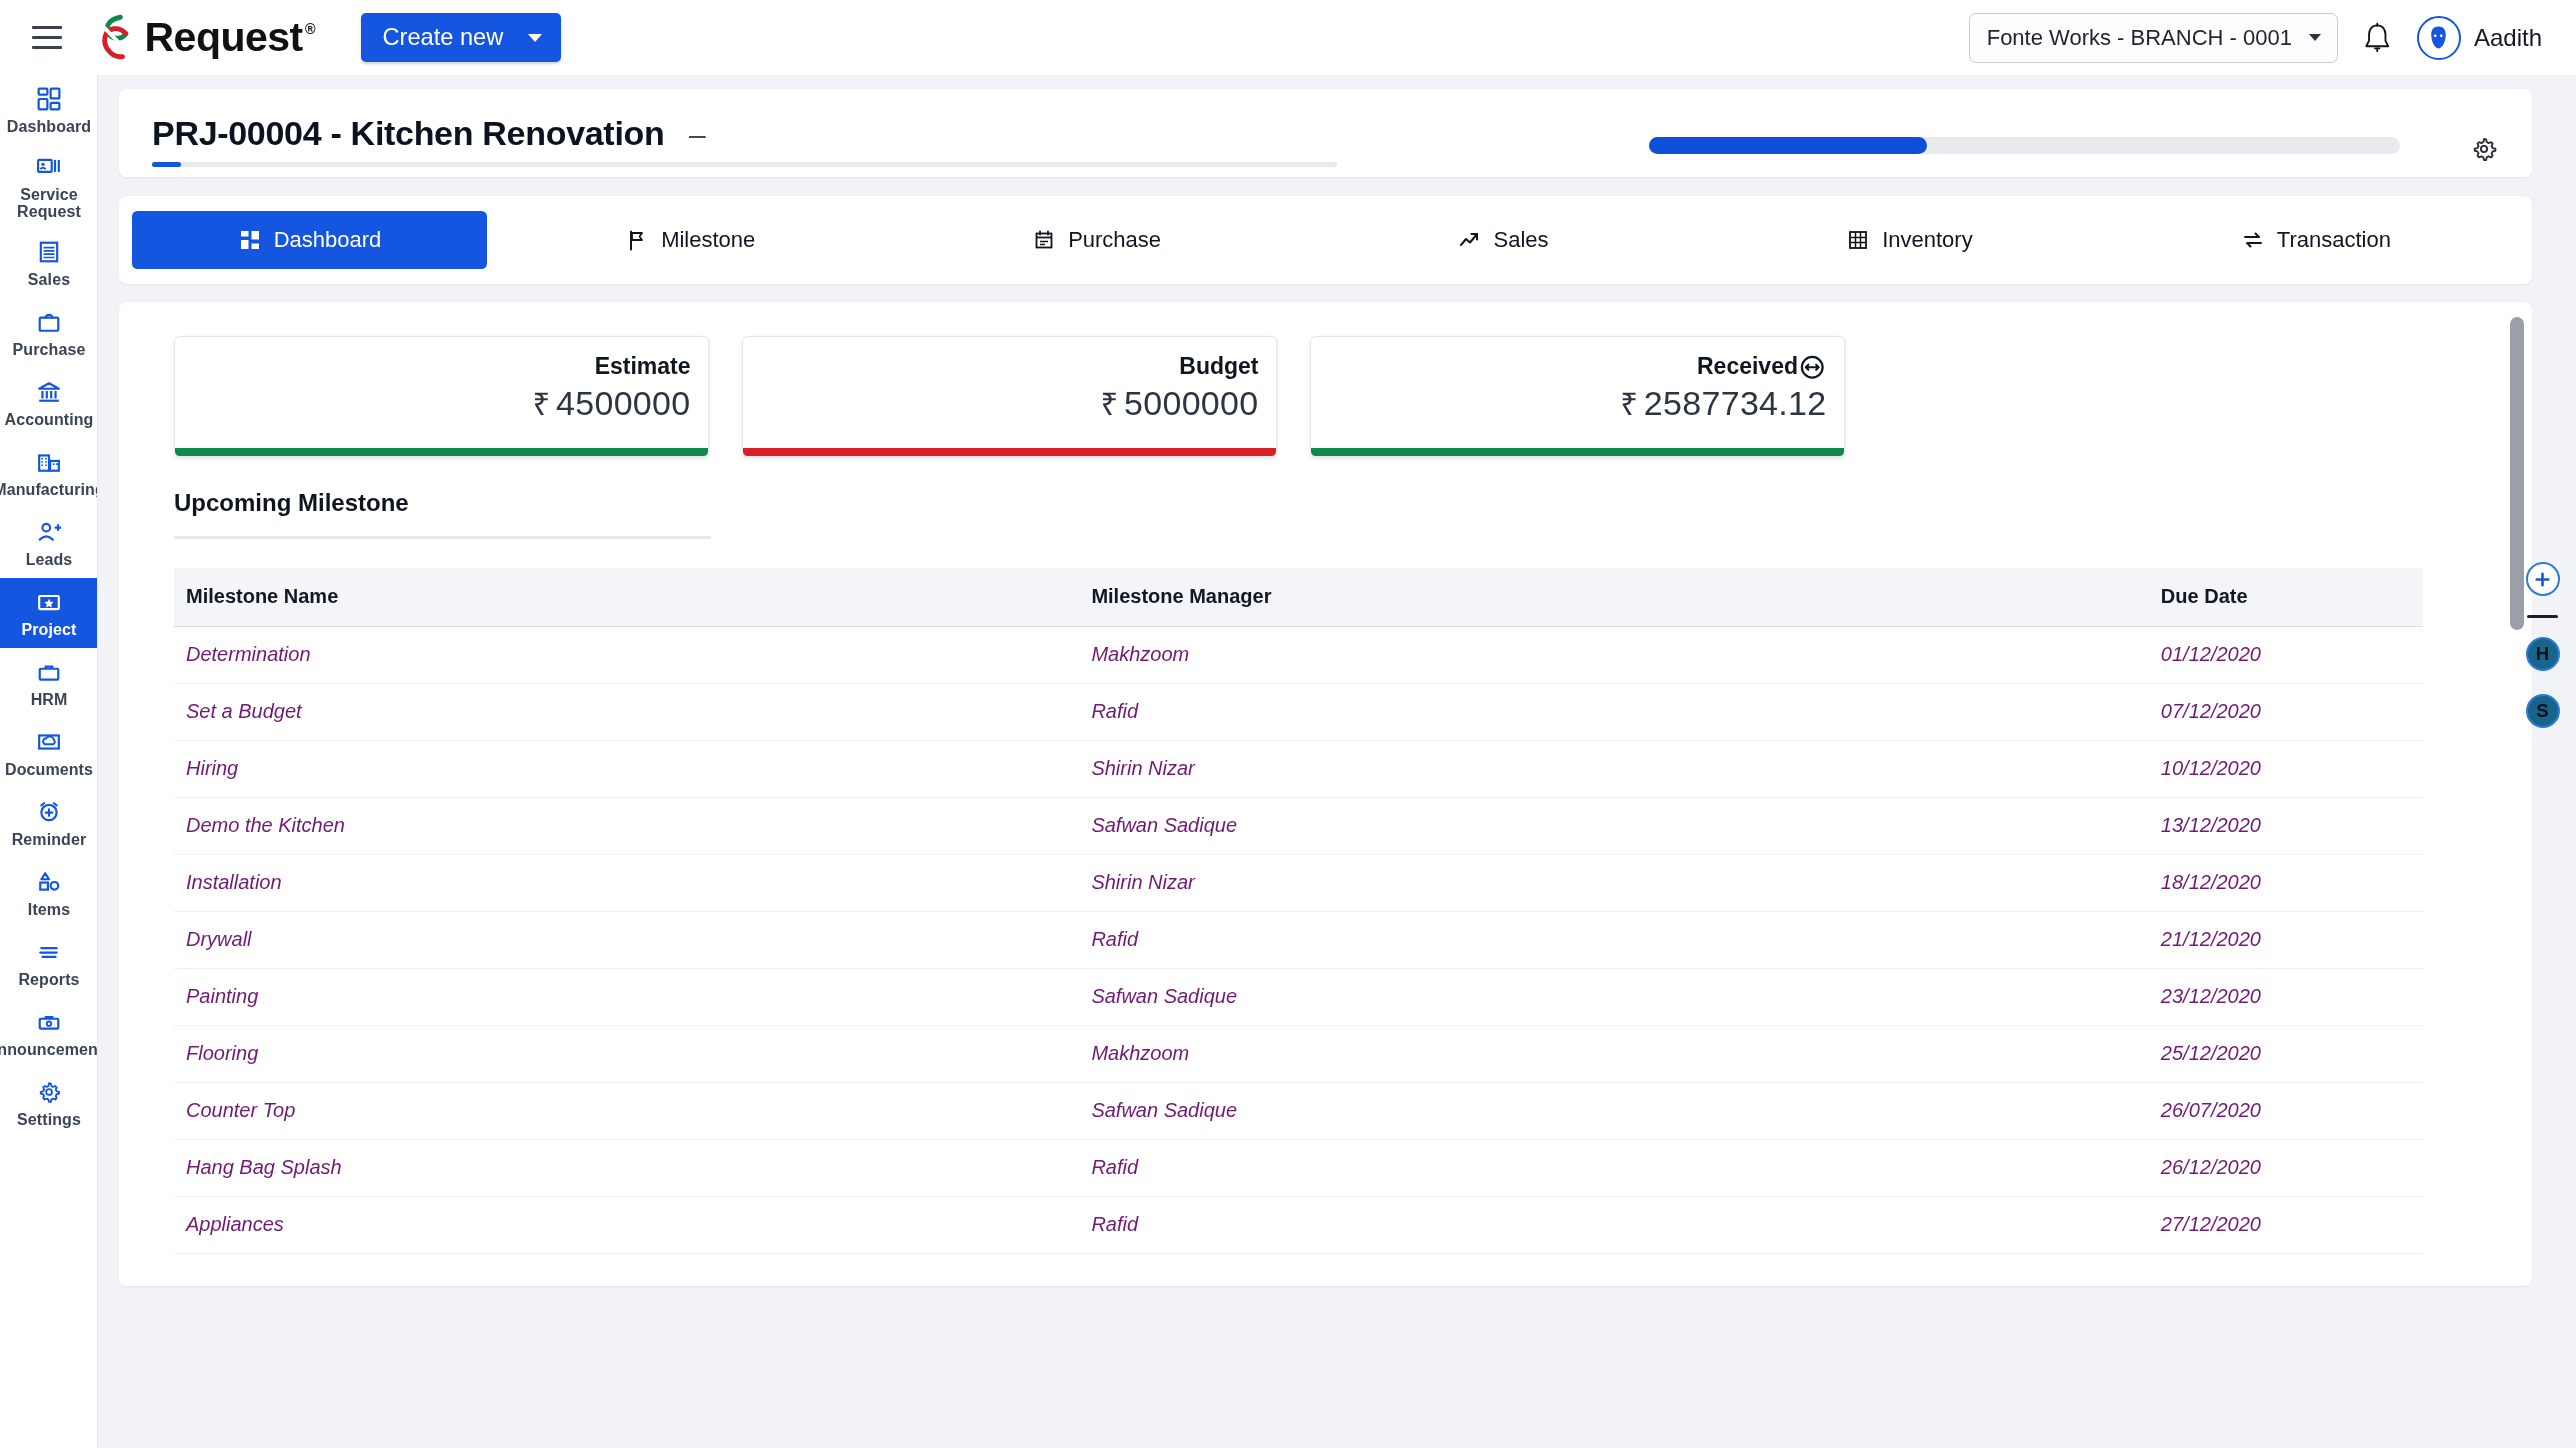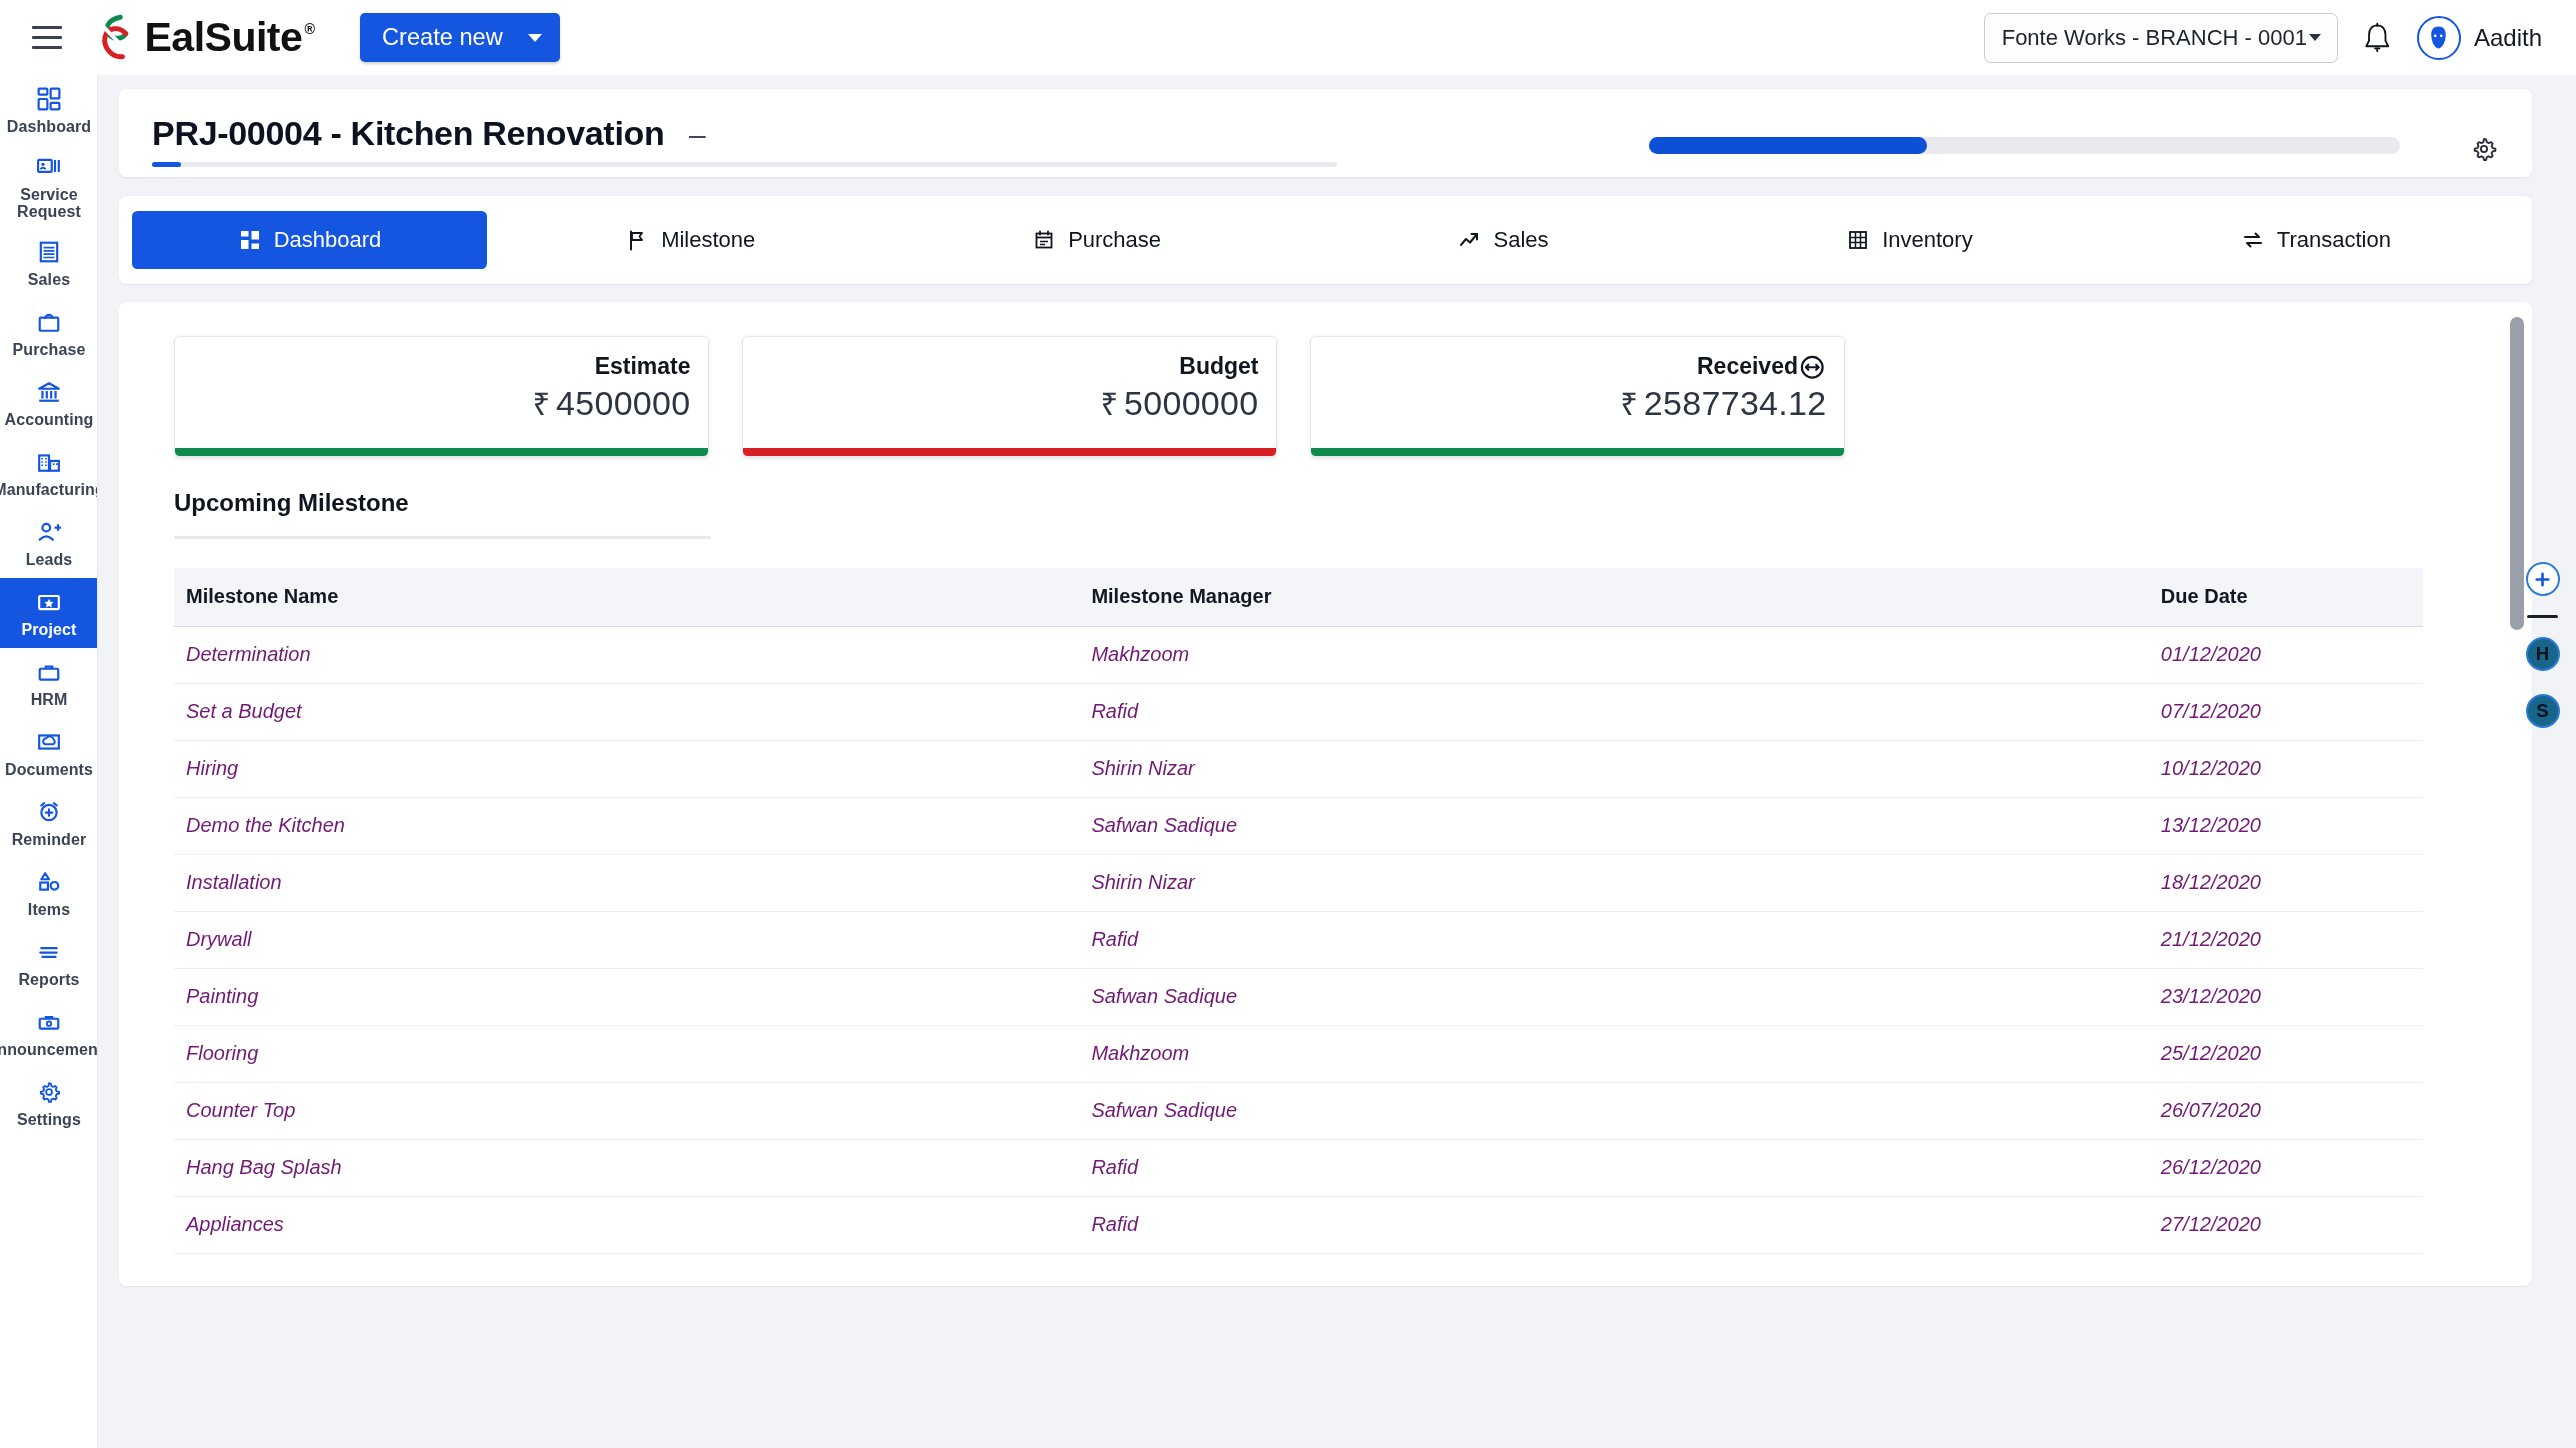--- a/index.html
+++ b/index.html
@@ -46,21 +46,21 @@
     border-right: 7.1px solid transparent; border-top: 8.2px solid #fff;
   }
 
   .topbar-right {
     margin-left: auto; margin-right: 34px;
     display: flex; align-items: center; gap: 25px;
   }
   .branch-select {
     height: 50px; border: 1.1px solid #c9ccd4; border-radius: 6.6px;
     background: #fdfdfd; display: flex; align-items: center;
-    padding: 0 16.5px; gap: 2px; cursor: pointer;
+    padding: 0 16.5px; gap: 17px; cursor: pointer;
   }
   .branch-select .txt { font-size: 22px; color: #1d2330; white-space: nowrap; }
   .caret-down-dark {
     width: 0; height: 0; border-left: 6.6px solid transparent;
     border-right: 6.6px solid transparent; border-top: 7.7px solid #2b3240;
   }
   .bell { width: 28.5px; height: 32px; cursor: pointer; }
   .user-chip { display: flex; align-items: center; gap: 13px; cursor: pointer; }
   .avatar {
     width: 44px; height: 44px; border-radius: 50%;
@@ -226,21 +226,21 @@
     <span></span>
     <span></span>
   </div>
 
   <div class="brand">
     <svg class="brand-mark" viewBox="0 0 80 86">
       <path d="M46 6 C24 10 16 26 26 38 C34 48 50 46 56 36" fill="none" stroke="#0f8a4d" stroke-width="9" stroke-linecap="round"></path>
       <path d="M56 36 C44 22 22 24 18 42 C14 62 32 80 50 78" fill="none" stroke="#d81f25" stroke-width="9" stroke-linecap="round"></path>
       <path d="M12 20 L62 72" fill="none" stroke="#ffffff" stroke-width="7"></path>
     </svg>
-    <div class="brand-text">EalSuite</div>
+    <div class="brand-text">Request</div>
     <sup style="font-size:14.3px;color:#111;font-weight:600;margin-left:-3.3px;margin-top:-16.5px;">®</sup>
   </div>
 
   <div class="create-new">
     <span class="lbl">Create new</span>
     <span class="caret-down"></span>
   </div>
 
   <div class="topbar-right">
     <div class="branch-select">

